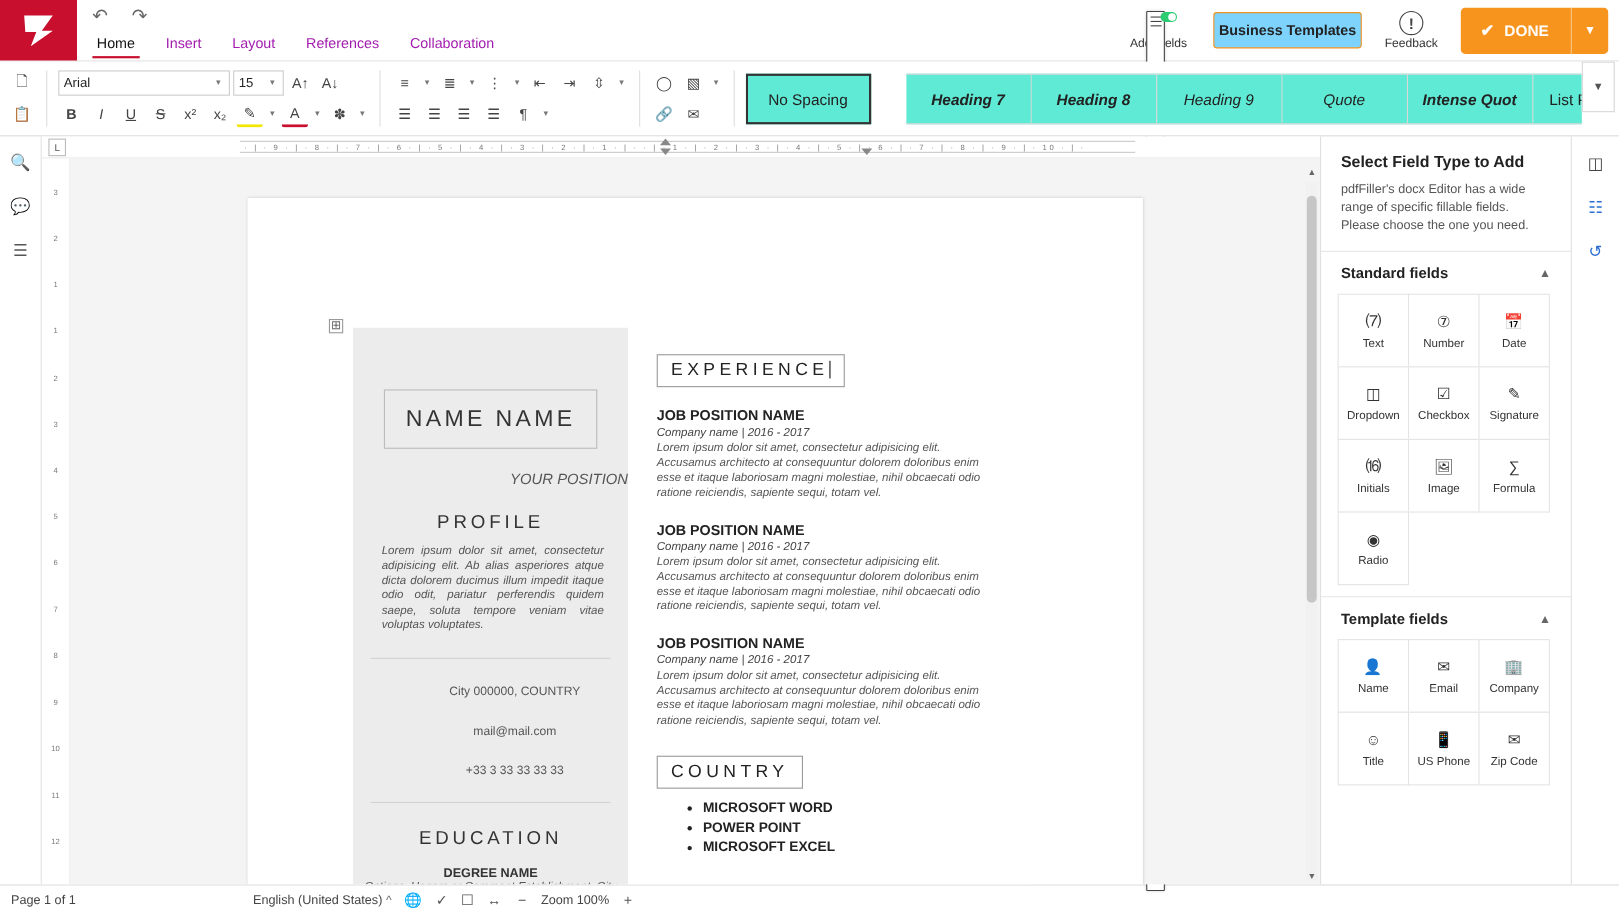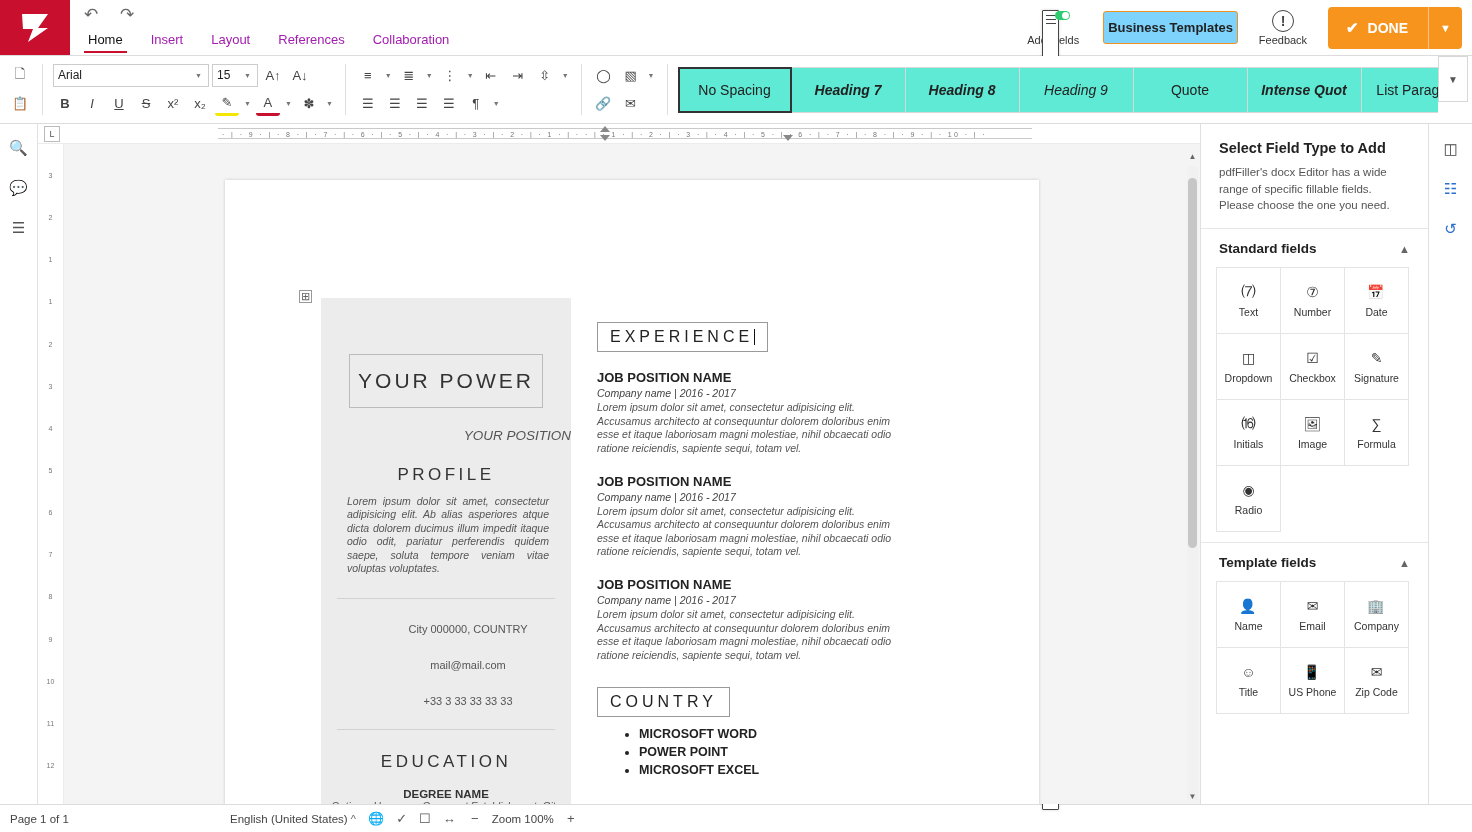--- a/index.html
+++ b/index.html
@@ -387,24 +387,24 @@
       <div class="rb-row">
         <div class="icn">🔗</div>
         <div class="icn">✉</div>
       </div>
     </div>
 
     <div class="divider-v"></div>
 
     <div class="styles">
       <div class="style-box selected">No Spacing</div>
-      <div class="style-box" style="font-weight:bold;font-style:italic;">Heading 7</div>
+      <div class="style-box" style="font-weight:bold;font-style:italic;margin-left:32px;">Heading 7</div>
       <div class="style-box" style="font-style:italic;font-weight:bold;">Heading 8</div>
       <div class="style-box" style="font-style:italic;">Heading 9</div>
-      <div class="style-box" style="text-align:center;">Quote</div>
+      <div class="style-box" style="font-style:italic;text-align:center;">Quote</div>
       <div class="style-box" style="font-style:italic;font-weight:bold;">Intense Quot</div>
       <div class="style-box">List Paragrap</div>
     </div>
     <div class="styles-more">▼</div>
   </div>
 
   <div class="body-area">
 
     <div class="left-rail">
       <div class="rail-icn">🔍</div>
@@ -440,21 +440,21 @@
           <span>11</span>
           <span>12</span>
         </div>
 
         <div class="page-wrap">
           <div class="page">
             <div class="page-plus">⊞</div>
 
             <div class="resume">
               <div class="resume-left">
-                <div class="name-box">YOUR POWER</div>
+                <div class="name-box">NAME NAME</div>
                 <div class="your-position">YOUR POSITION</div>
                 <div class="sec-left-title">PROFILE</div>
                 <div class="profile-text">Lorem ipsum dolor sit amet, consectetur adipisicing elit. Ab alias asperiores atque dicta dolorem ducimus illum impedit itaque odio odit, pariatur perferendis quidem saepe, soluta tempore veniam vitae voluptas voluptates.</div>
                 <div class="left-sep"></div>
                 <div class="contact-line">City 000000, COUNTRY</div>
                 <div class="contact-line">mail@mail.com</div>
                 <div class="contact-line">+33 3 33 33 33 33</div>
                 <div class="left-sep"></div>
                 <div class="sec-left-title">EDUCATION</div>
                 <div class="degree-name">DEGREE NAME</div>

